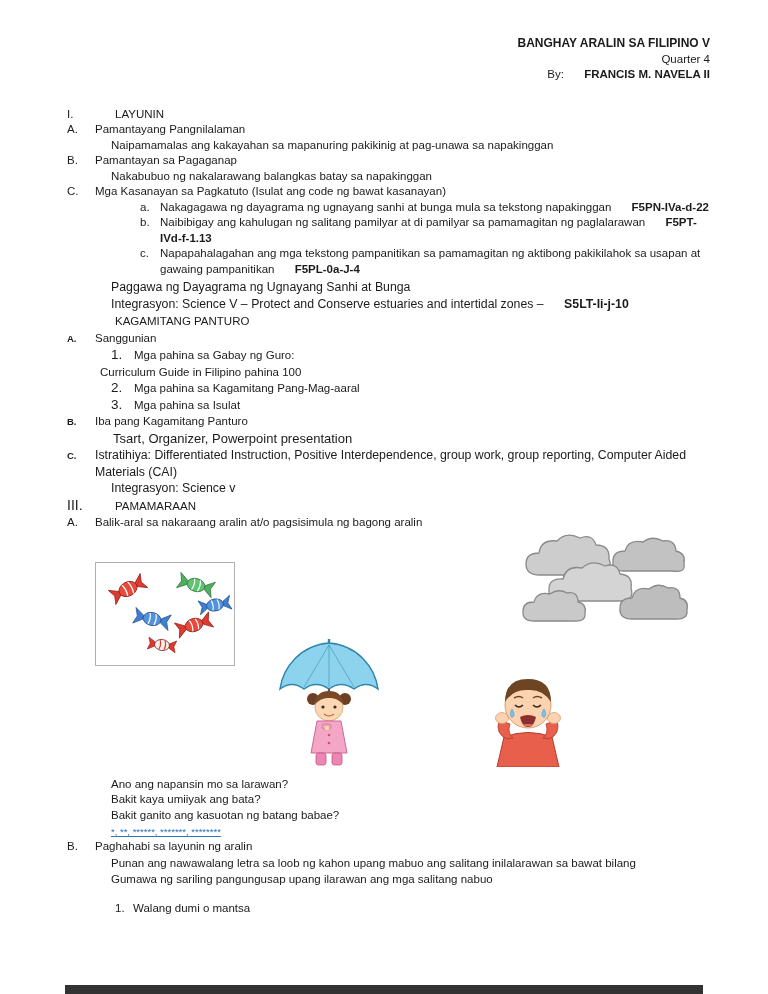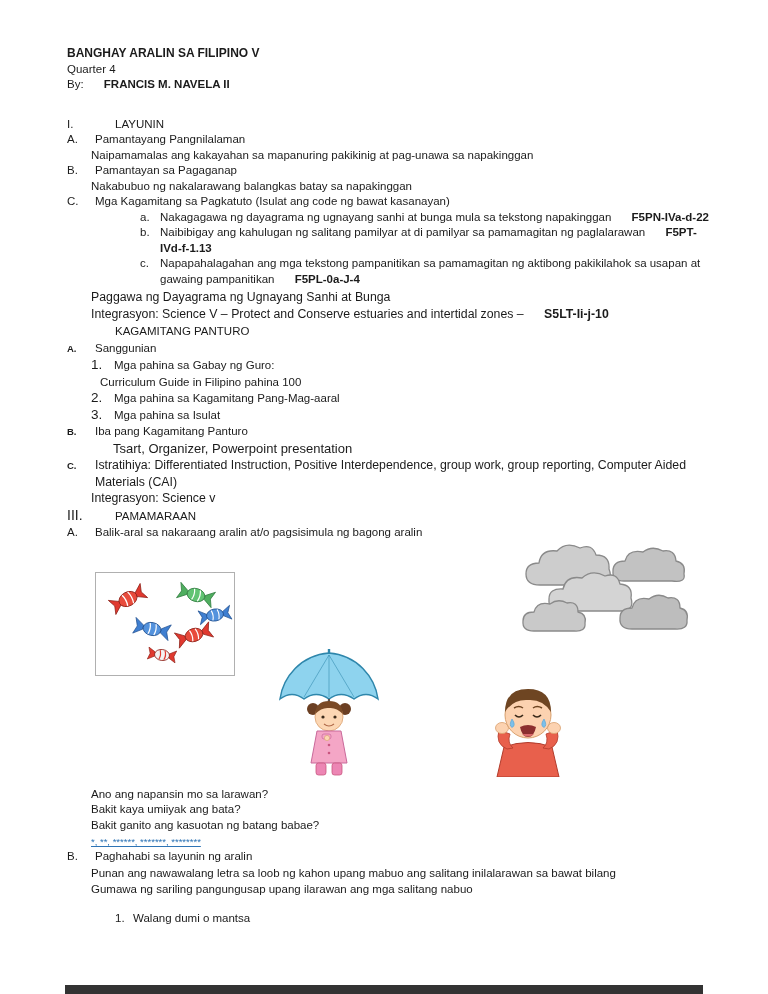--- a/index.html
+++ b/index.html
@@ -1,27 +1,27 @@
 <!DOCTYPE html>
 <html><head>
 <meta charset="utf-8">
 <style>
   html,body{margin:0;padding:0;background:#e9e9e9;}
   .sheet{position:relative;width:768px;height:994px;background:#ffffff;overflow:hidden;
          font-family:"Liberation Sans",sans-serif;color:#1b1b1b;}
   .page{position:absolute;inset:0;padding:0 58px 0 67px;box-sizing:border-box;
         font-size:11.5px;line-height:15.5px;}
-  .hdr{margin-top:46px;text-align:left;}
+  .hdr{margin-top:36px;text-align:right;}
   .hdr .t{font-weight:bold;font-size:12px;}
   b{font-weight:bold;padding-left:17px;}
   .sp24{height:24px}.sp2{height:2px}.sp0{height:1px}.sp12{height:12px}
   .row{display:flex;align-items:baseline;}
   .lbl{flex:0 0 auto;}
   .w48{width:48px}.w28{width:28px}.w20{width:20px}.w23{width:23px}.w18{width:18px}
-  .ml28{margin-left:24px}.ml33{margin-left:33px}.ml48{margin-left:48px}.ml63{margin-left:46px}
+  .ml28{margin-left:44px}.ml33{margin-left:33px}.ml48{margin-left:48px}.ml63{margin-left:46px}
   .sub{margin-left:73px;}
   .sub .txt{max-width:550px;}
   .blk2{font-size:12.3px;line-height:16.5px;}
   .mid{line-height:16.5px;}
   .sb{font-weight:bold;font-size:9.5px;}
   .big{font-size:13.5px;}
   .big3{font-size:14px;}
   .f13{font-size:13px;}
   .f123{font-size:12.3px;}
   .link{color:#2E74B5;text-decoration:underline;font-size:9.5px;line-height:13px;margin-top:2px;cursor:pointer;}
@@ -56,21 +56,21 @@
       <span>Pamantayang Pangnilalaman</span>
     </div>
     <div class="ml28">Naipamamalas ang kakayahan sa mapanuring pakikinig at pag-unawa sa napakinggan</div>
     <div class="row">
       <span class="lbl w28">B.</span>
       <span>Pamantayan sa Pagaganap</span>
     </div>
     <div class="ml28">Nakabubuo ng nakalarawang balangkas batay sa napakinggan</div>
     <div class="row">
       <span class="lbl w28">C.</span>
-      <span>Mga Kagamitang sa Pagkatuto (Isulat ang code ng bawat kasanayan)</span>
+      <span>Mga Kasanayan sa Pagkatuto (Isulat ang code ng bawat kasanayan)</span>
     </div>
     <div class="row sub">
       <span class="lbl w20">a.</span>
       <span class="txt"><span>Nakagagawa ng dayagrama ng ugnayang sanhi at bunga mula sa tekstong napakinggan </span><b>F5PN-IVa-d-22</b></span>
     </div>
     <div class="row sub">
       <span class="lbl w20">b.</span>
       <span class="txt"><span>Naibibigay ang kahulugan ng salitang pamilyar at di pamilyar sa pamamagitan ng paglalarawan </span><b>F5PT-IVd-f-1.13</b></span>
     </div>
     <div class="row sub">

